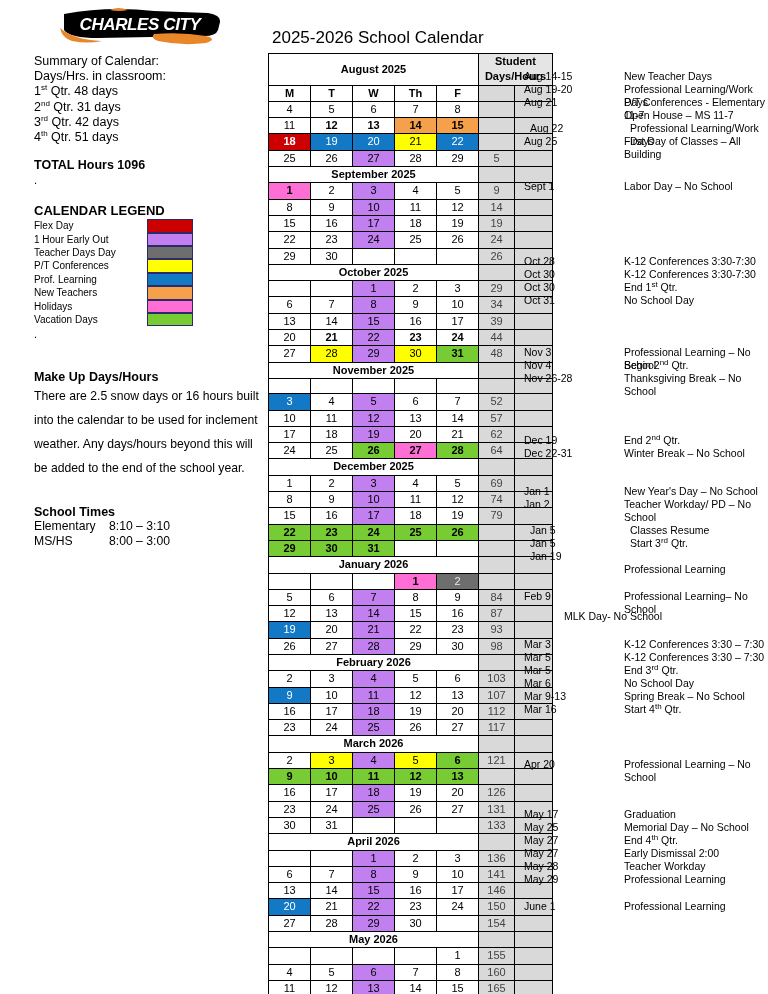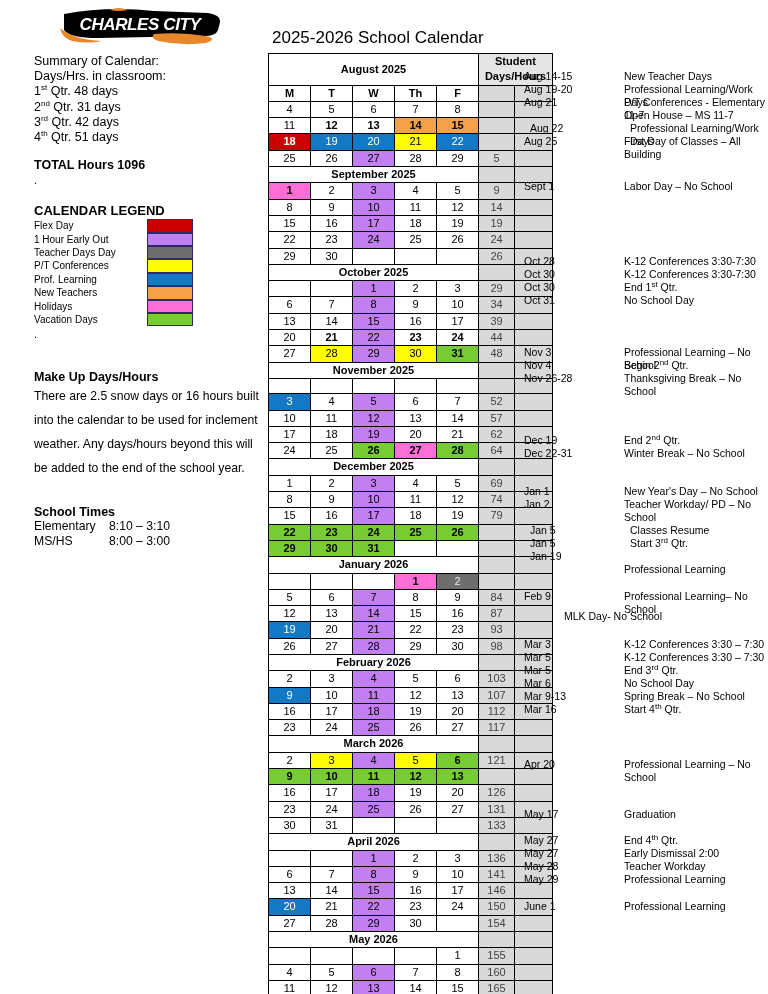--- a/index.html
+++ b/index.html
@@ -774,20 +774,24 @@
         <div class="t">Start 4<sup>th</sup> Qtr.</div>
       </div>
       <div class="note" style="position: absolute; top: 688px; left: 0px; width: 244px;">
         <div class="d">Apr 20</div>
         <div class="t">Professional Learning – No School</div>
       </div>
       <div class="note" style="position: absolute; top: 738px; left: 0px; width: 244px;">
         <div class="d">May 17</div>
         <div class="t">Graduation</div>
       </div>
+      <div class="note" style="position: absolute; top: 751px; left: 0px; width: 244px;">
+        <div class="d">May 25</div>
+        <div class="t">Memorial Day – No School</div>
+      </div>
       <div class="note" style="position: absolute; top: 764px; left: 0px; width: 244px;">
         <div class="d">May 27</div>
         <div class="t">End 4<sup>th</sup> Qtr.</div>
       </div>
       <div class="note" style="position: absolute; top: 777px; left: 0px; width: 244px;">
         <div class="d">May 27</div>
         <div class="t">Early Dismissal 2:00</div>
       </div>
       <div class="note" style="position: absolute; top: 790px; left: 0px; width: 244px;">
         <div class="d">May 28</div>

